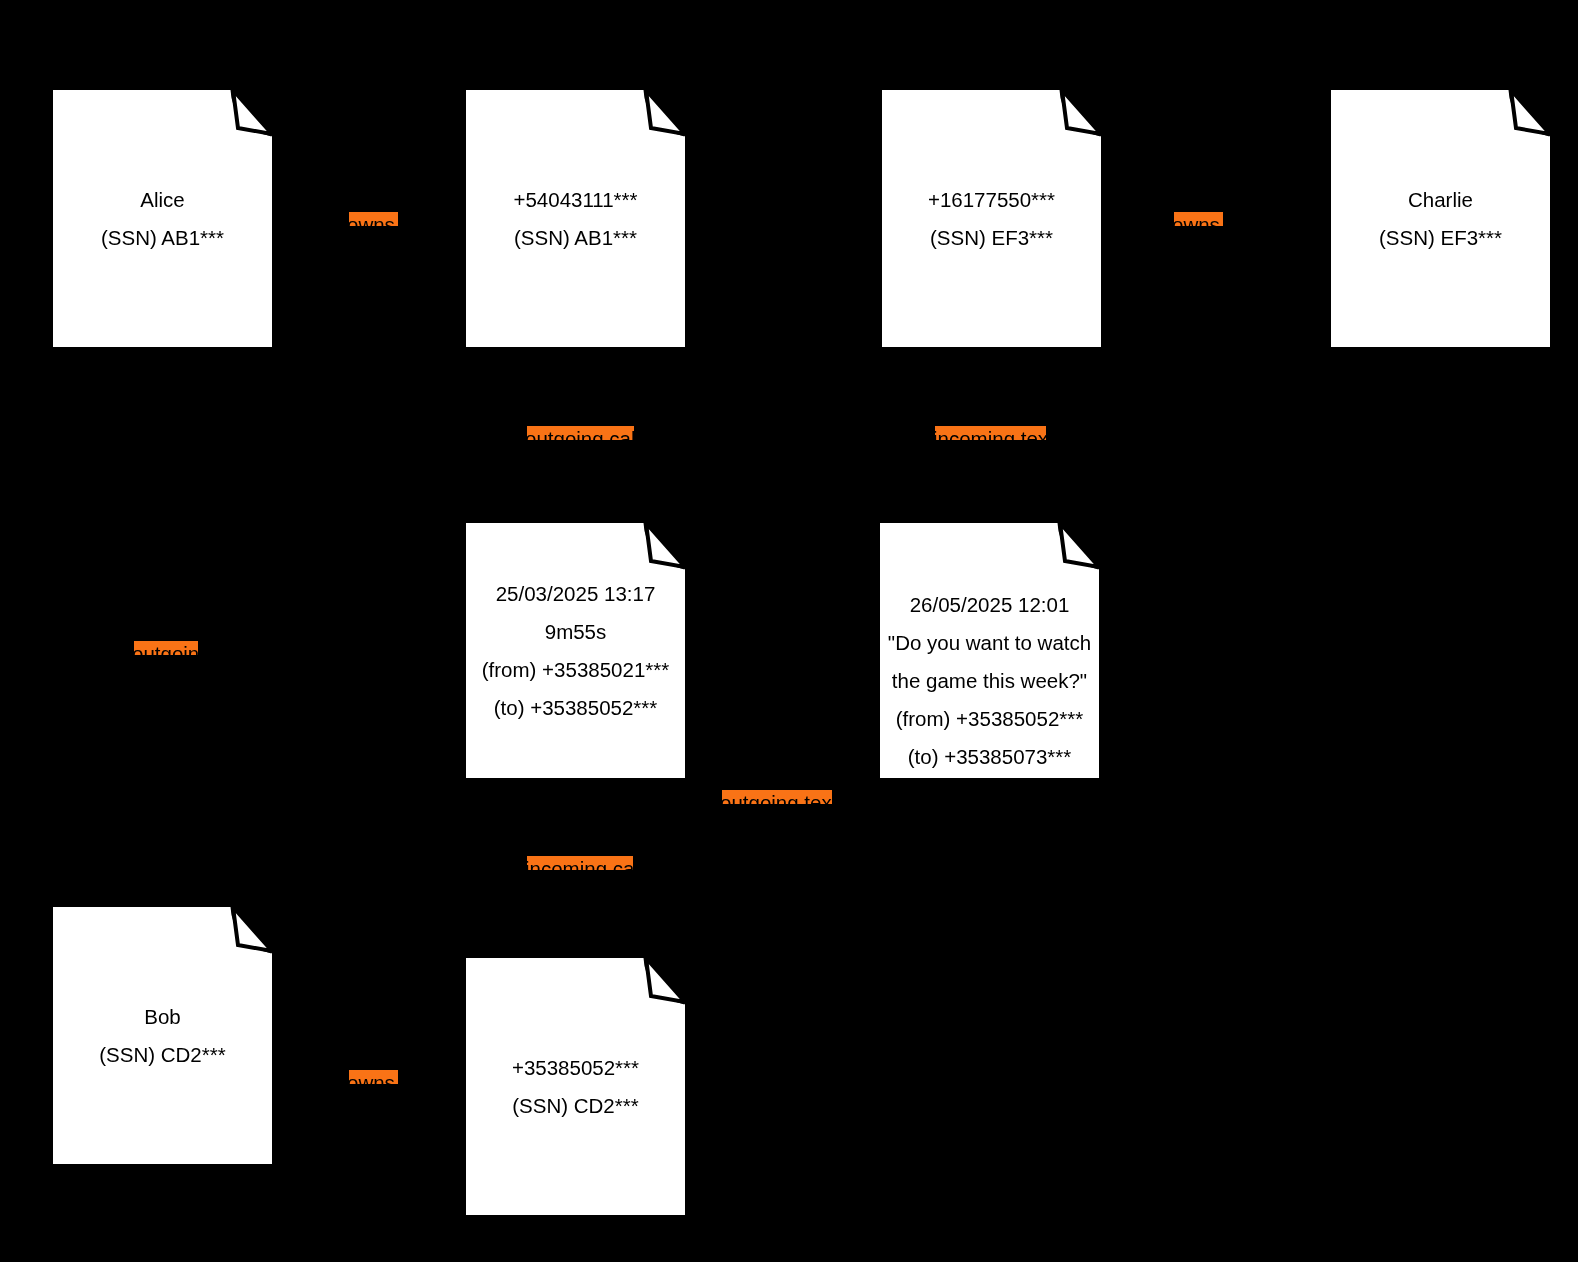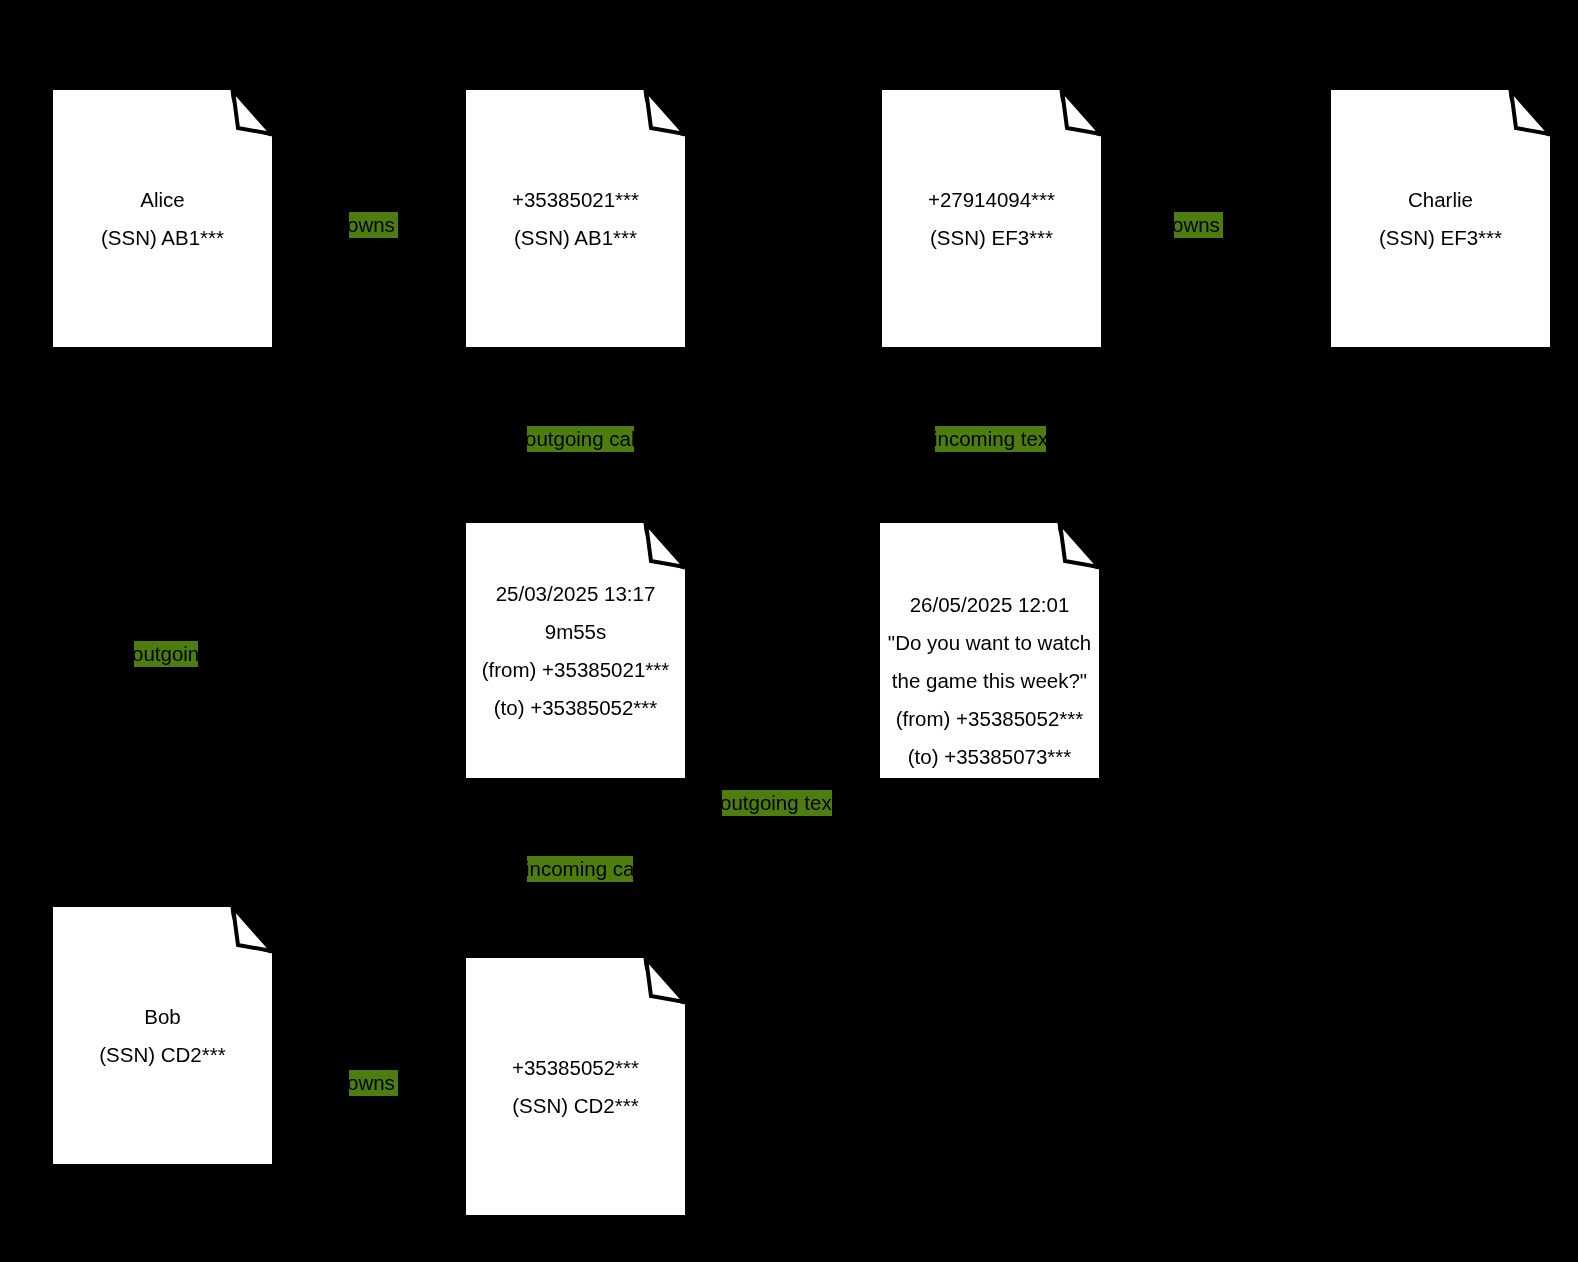--- a/index.html
+++ b/index.html
@@ -45,25 +45,25 @@
     pointer-events: none;
   }
   
   .note.two-line .note-text   { top: 50%; transform: translateY(-50%); }
   .note.four-line .note-text  { top: 50%; transform: translateY(-50%); }
   .note.five-line .note-text  { top: 50%; transform: translateY(-50%); }
 
   
   .edge-label {
     position: absolute;
-    background: #4d7c0f;
+    background: #f97316;
     color: #000000;
     font-size: 20.5px;
     line-height: 26px;
-    height: 26px;
+    height: 14px;
     white-space: nowrap;
     overflow: hidden;
     text-align: left;
   }
   
   .edge-label > span {
     position: relative;
     left: -2px;
   }
 </style>
@@ -81,31 +81,31 @@
     <div class="note-text">Alice
 (SSN) AB1***</div>
   </div>
 
   <div class="note two-line" style="left:466px; top:90px;">
     <svg class="note-svg" viewBox="0 0 219 257" xmlns="http://www.w3.org/2000/svg">
       <path d="M0,0 L180,0 L219,44 L219,257 L0,257 Z" fill="#ffffff"></path>
       <path d="M180,0 C181,22 196,39 219,44" fill="none" stroke="#000000" stroke-width="5"></path>
       <path d="M180,0 L219,44 L185,38 Z" fill="#ffffff" stroke="#000000" stroke-width="4"></path>
     </svg>
-    <div class="note-text">+35385021***
+    <div class="note-text">+54043111***
 (SSN) AB1***</div>
   </div>
 
   <div class="note two-line" style="left:882px; top:90px;">
     <svg class="note-svg" viewBox="0 0 219 257" xmlns="http://www.w3.org/2000/svg">
       <path d="M0,0 L180,0 L219,44 L219,257 L0,257 Z" fill="#ffffff"></path>
       <path d="M180,0 C181,22 196,39 219,44" fill="none" stroke="#000000" stroke-width="5"></path>
       <path d="M180,0 L219,44 L185,38 Z" fill="#ffffff" stroke="#000000" stroke-width="4"></path>
     </svg>
-    <div class="note-text">+27914094***
+    <div class="note-text">+16177550***
 (SSN) EF3***</div>
   </div>
 
   <div class="note two-line" style="left:1297px; top:90px;margin-left:34px;">
     <svg class="note-svg" viewBox="0 0 219 257" xmlns="http://www.w3.org/2000/svg">
       <path d="M0,0 L180,0 L219,44 L219,257 L0,257 Z" fill="#ffffff"></path>
       <path d="M180,0 C181,22 196,39 219,44" fill="none" stroke="#000000" stroke-width="5"></path>
       <path d="M180,0 L219,44 L185,38 Z" fill="#ffffff" stroke="#000000" stroke-width="4"></path>
     </svg>
     <div class="note-text">Charlie

